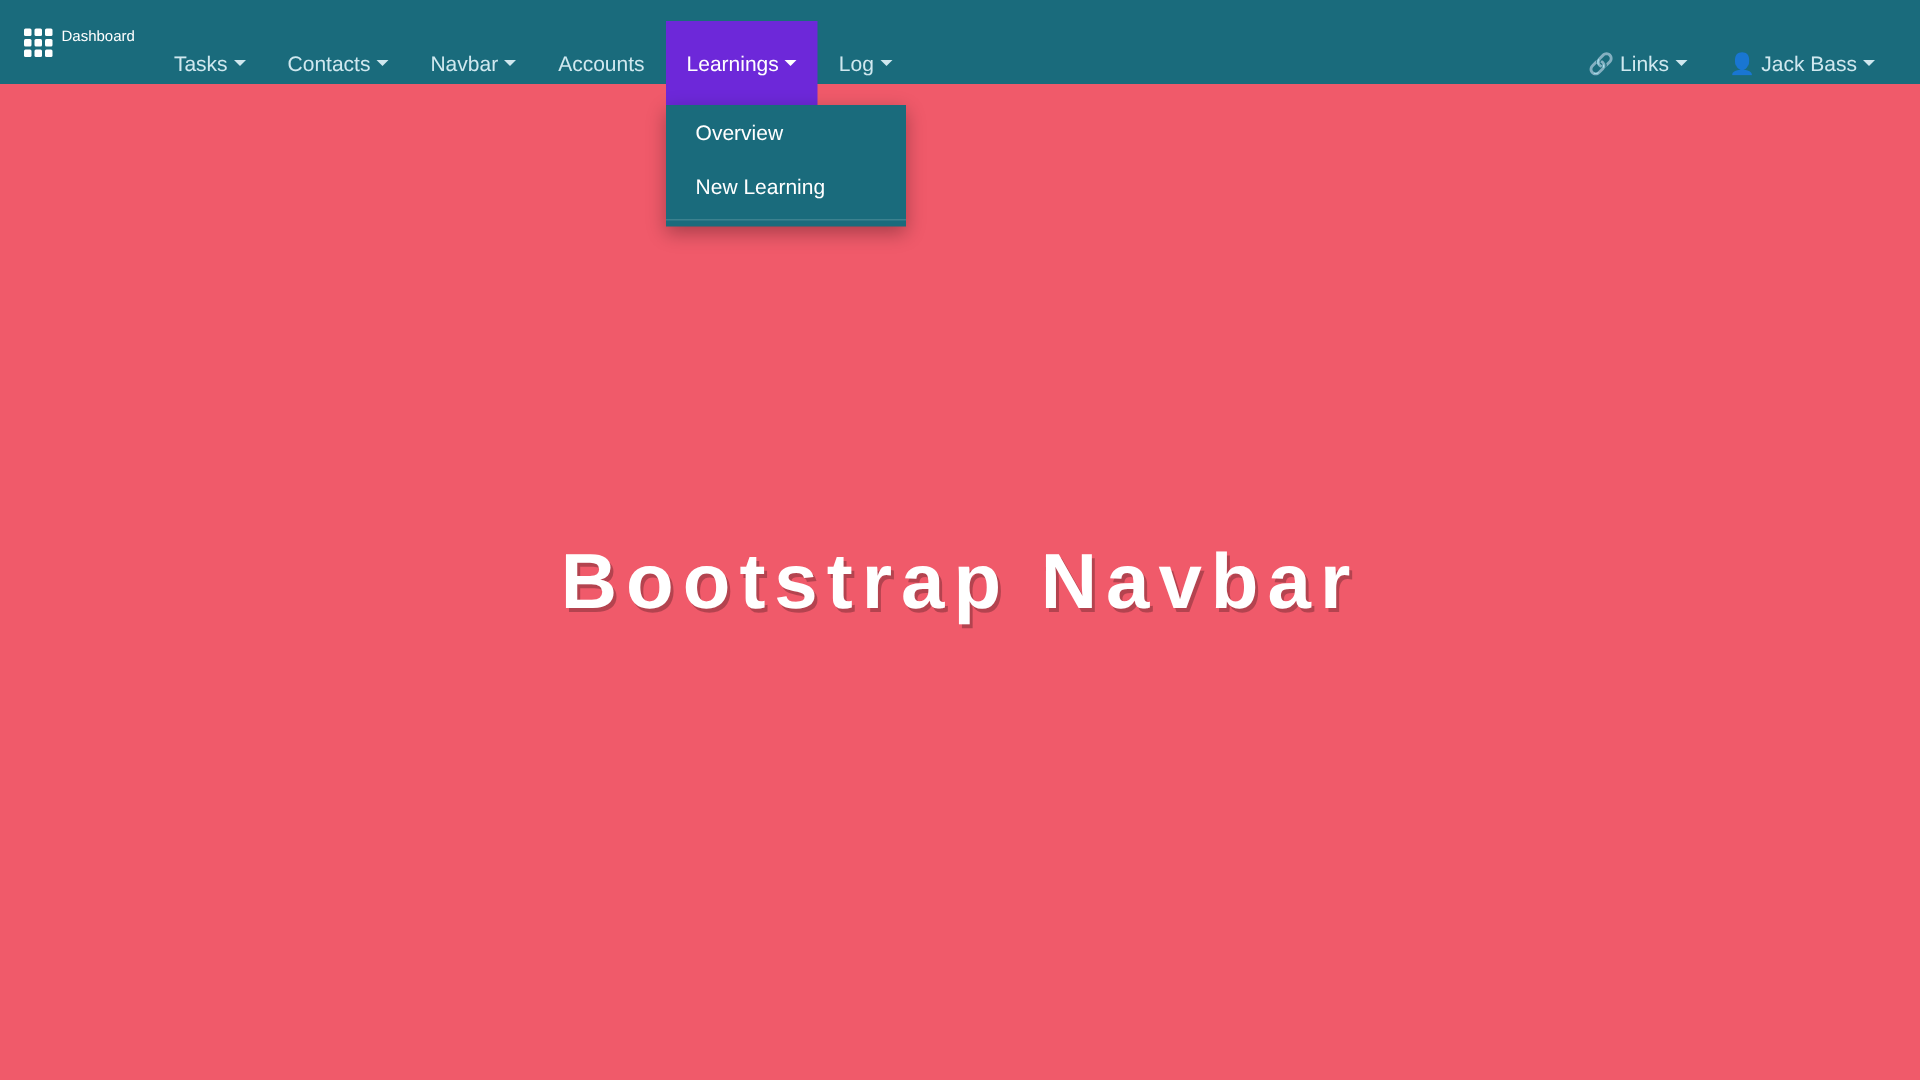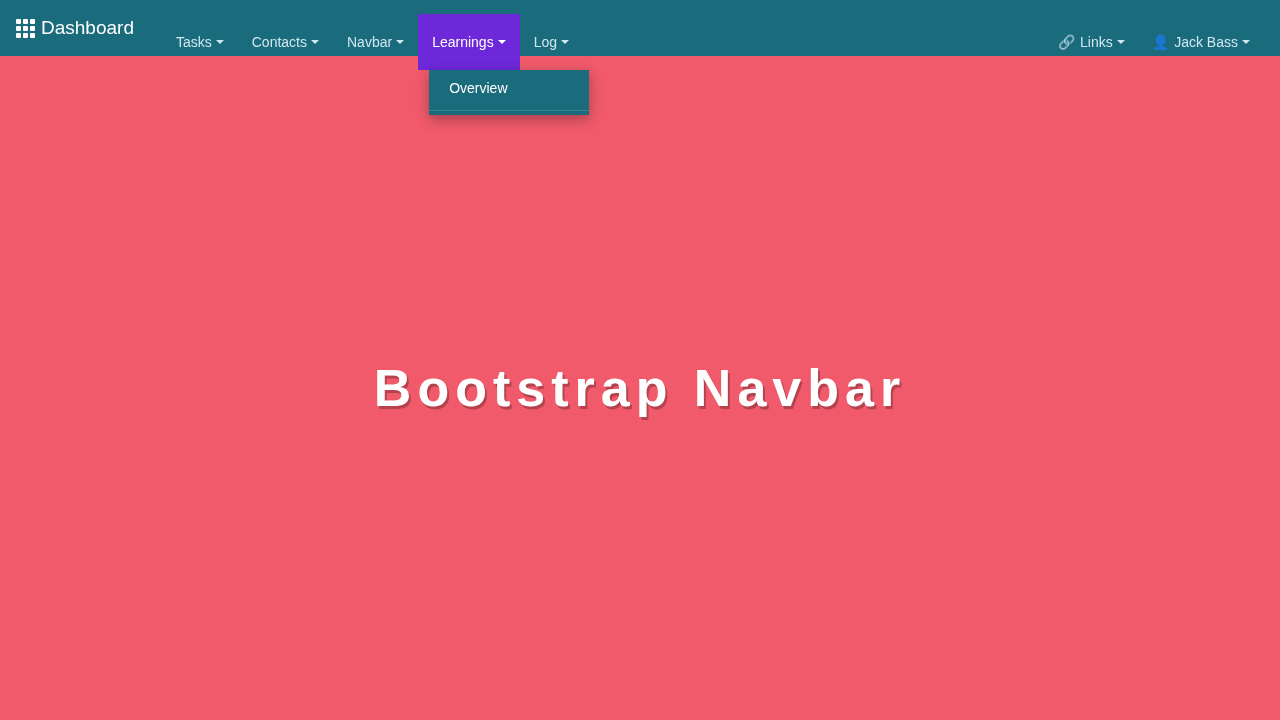--- a/index.html
+++ b/index.html
@@ -17,26 +17,25 @@
       background-color: #1a6b7c;
       height: 56px;
       display: flex;
       align-items: center;
       padding: 0 16px;
       position: relative;
     }
 
     .navbar-brand {
       color: #fff;
-      font-size: 19px;
+      font-size: 10px;
       font-weight: 500;
       display: flex;
-      align-items: center;
       gap: 6px;
-      margin-right: 28px;
+      margin-right: 12px;
       cursor: pointer;
       white-space: nowrap;
     }
 
     .grid-icon {
       display: grid;
       grid-template-columns: repeat(3, 5px);
       grid-template-rows: repeat(3, 5px);
       gap: 2px;
     }
@@ -97,21 +96,21 @@
     }
 
     
     .dropdown {
       position: relative;
     }
 
     .dropdown-menu {
       position: absolute;
       top: 56px;
-      left: 11px;
+      left: 0;
       background-color: #1a6b7c;
       min-width: 160px;
       box-shadow: 0 4px 12px rgba(0,0,0,0.3);
       z-index: 1000;
       display: none;
     }
 
     .dropdown-menu.open {
       display: block;
     }
@@ -188,29 +187,35 @@
     <div class="nav-item">
       <span>Contacts</span>
       <span class="caret"></span>
     </div>
 
     <div class="nav-item">
       <span>Navbar</span>
       <span class="caret"></span>
     </div>
 
+    <div class="nav-item">
+      <span>Accounts</span>
+    </div>
 
     <div class="nav-item active dropdown">
       <span>Learnings</span>
       <span class="caret"></span>
 
       <div class="dropdown-menu open">
         <div class="dropdown-item">
           <span>Overview</span>
         </div>
+        <div class="dropdown-item">
+          <span>New Learning</span>
+        </div>
         <div class="dropdown-divider"></div>
       </div>
     </div>
 
     <div class="nav-item">
       <span>Log</span>
       <span class="caret"></span>
     </div>
 
   </div>

